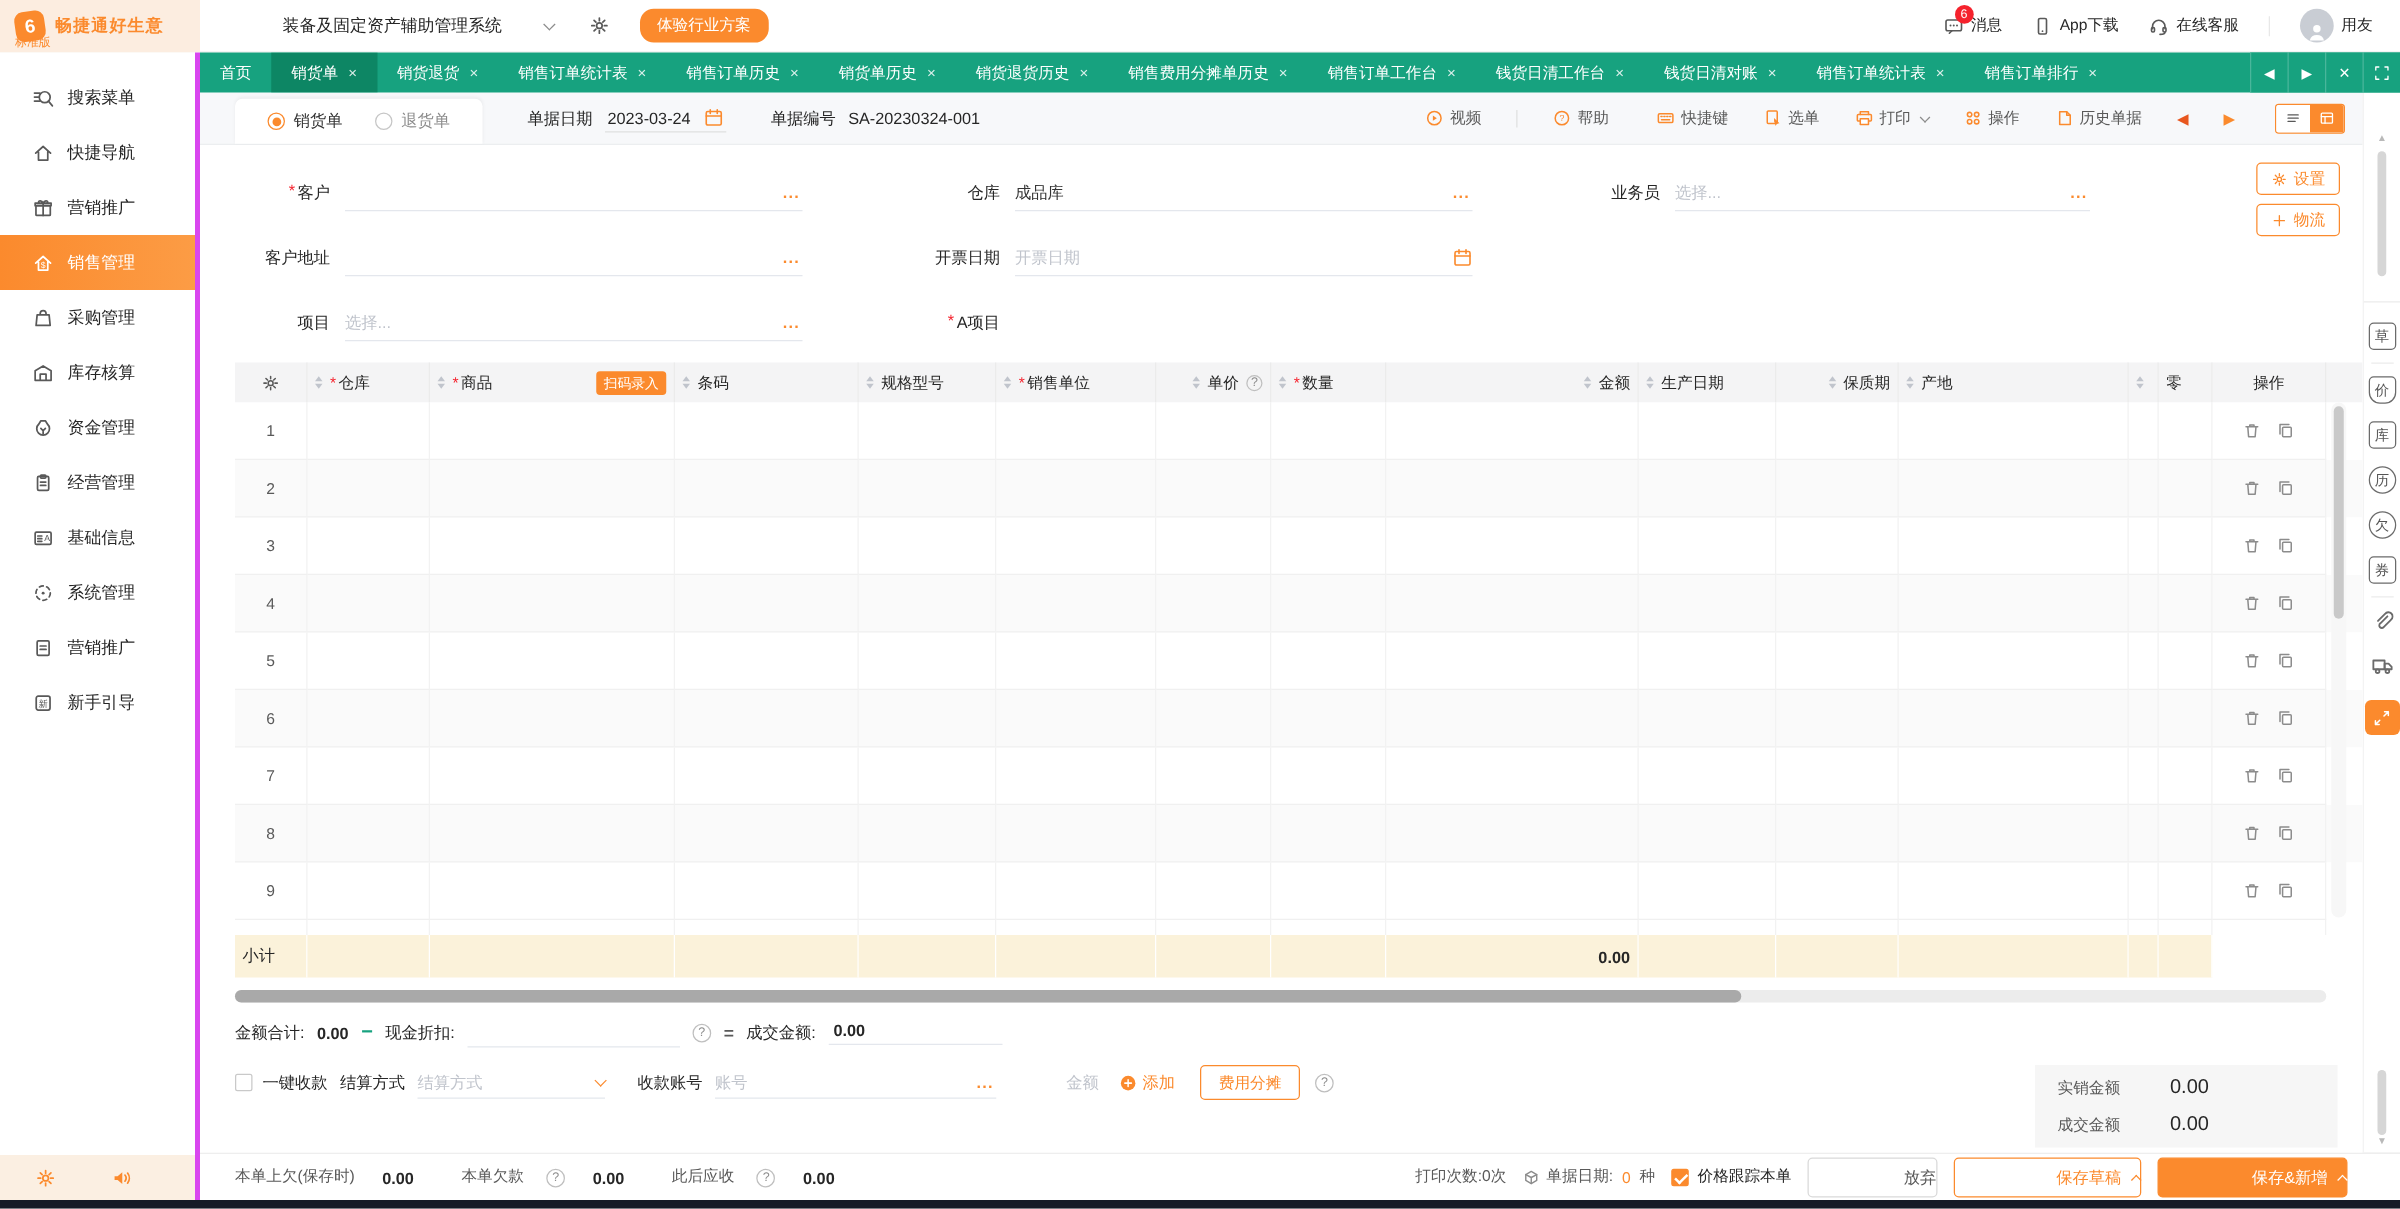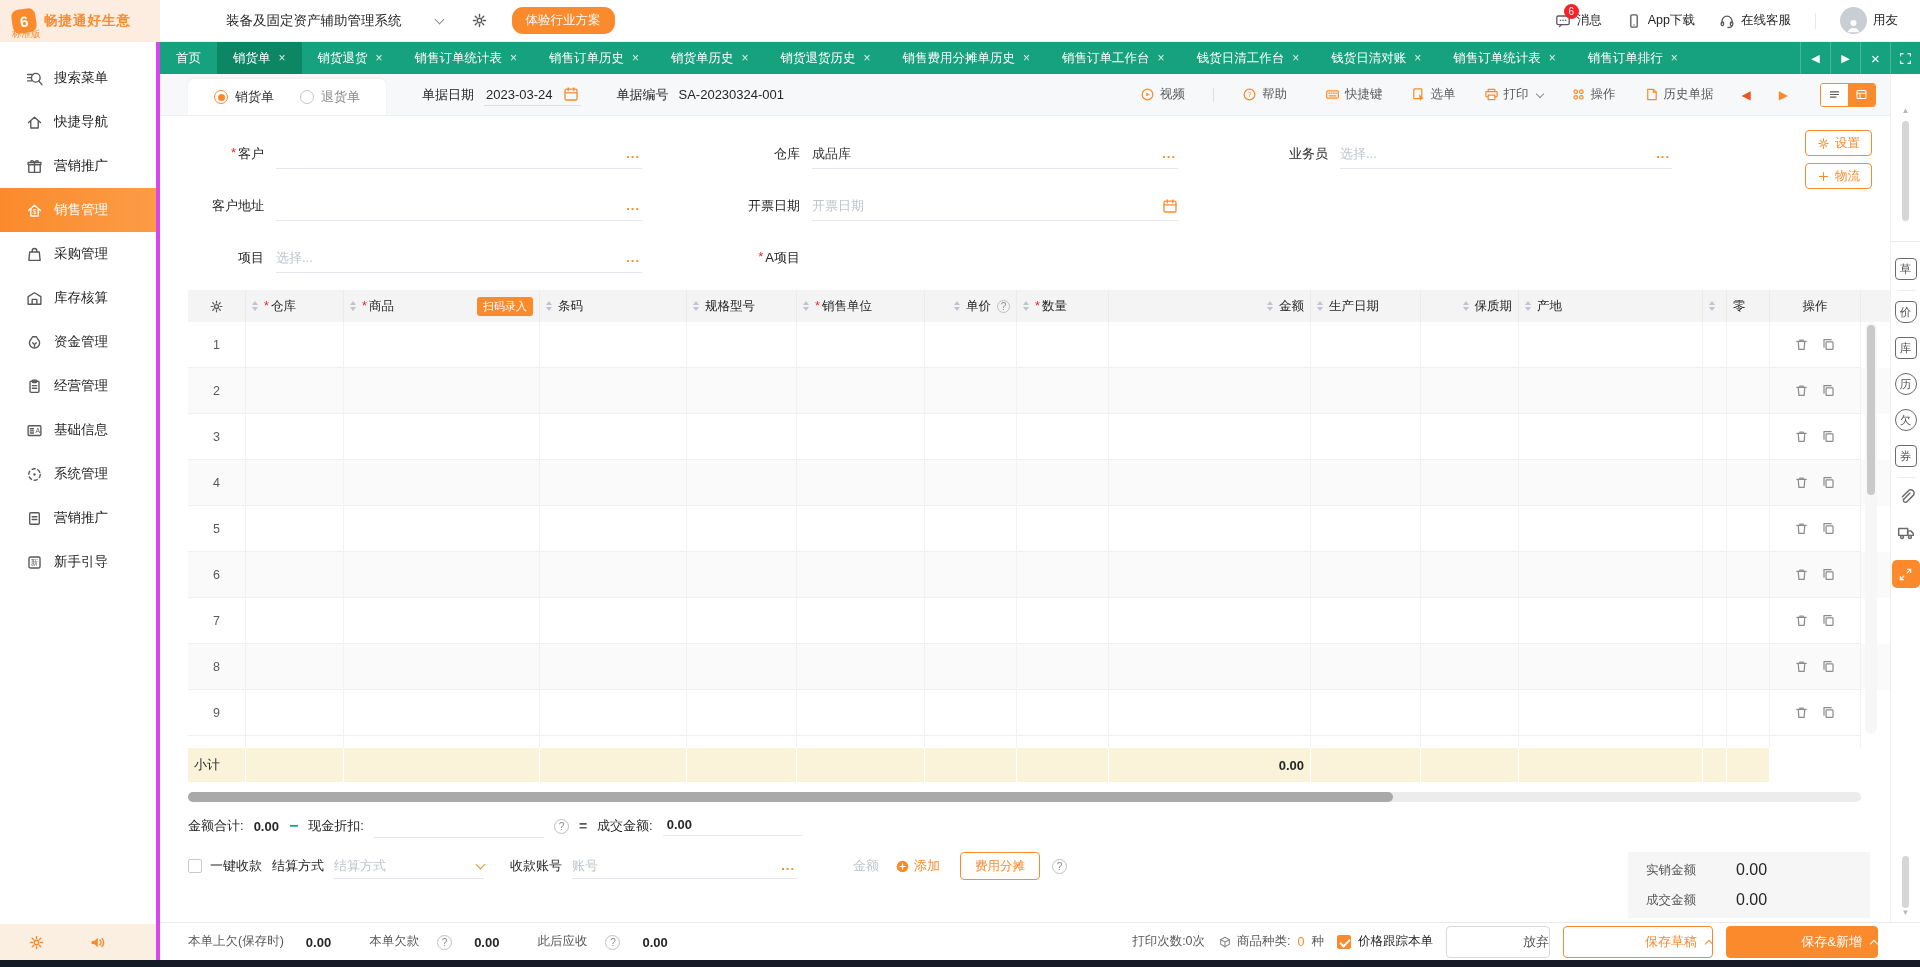--- a/index.html
+++ b/index.html
@@ -1200,21 +1200,21 @@
           <span class="ab-val">0.00</span>
         </div>
         <div class="ab-right">
           <span>打印次数:0次</span>
           <span class="ic">
               <svg viewBox="0 0 16 16" fill="none" stroke="currentColor" stroke-width="1.3" stroke-linecap="round" stroke-linejoin="round">
                 <path d="M8 2.5l5 2.8v5.4L8 13.5l-5-2.8V5.3z"></path>
                 <path d="M3 5.3l5 2.7 5-2.7M8 8v5.5"></path>
               </svg>
             </span>
-          <span style="margin-left:-8px">商品种类:</span>
+          <span style="margin-left:-8px">单据日期:</span>
           <span class="orange" style="margin-left:-6px">0</span>
           <span style="margin-left:-6px">种</span>
           <span class="cb checked"></span>
           <span class="dark" style="margin-left:-6px">价格跟踪本单</span>
           <button class="btn plain">
               <span>放弃</span>
             </button>
           <button class="btn outline">
               <span>保存草稿</span>
               <span class="chev up"></span>

